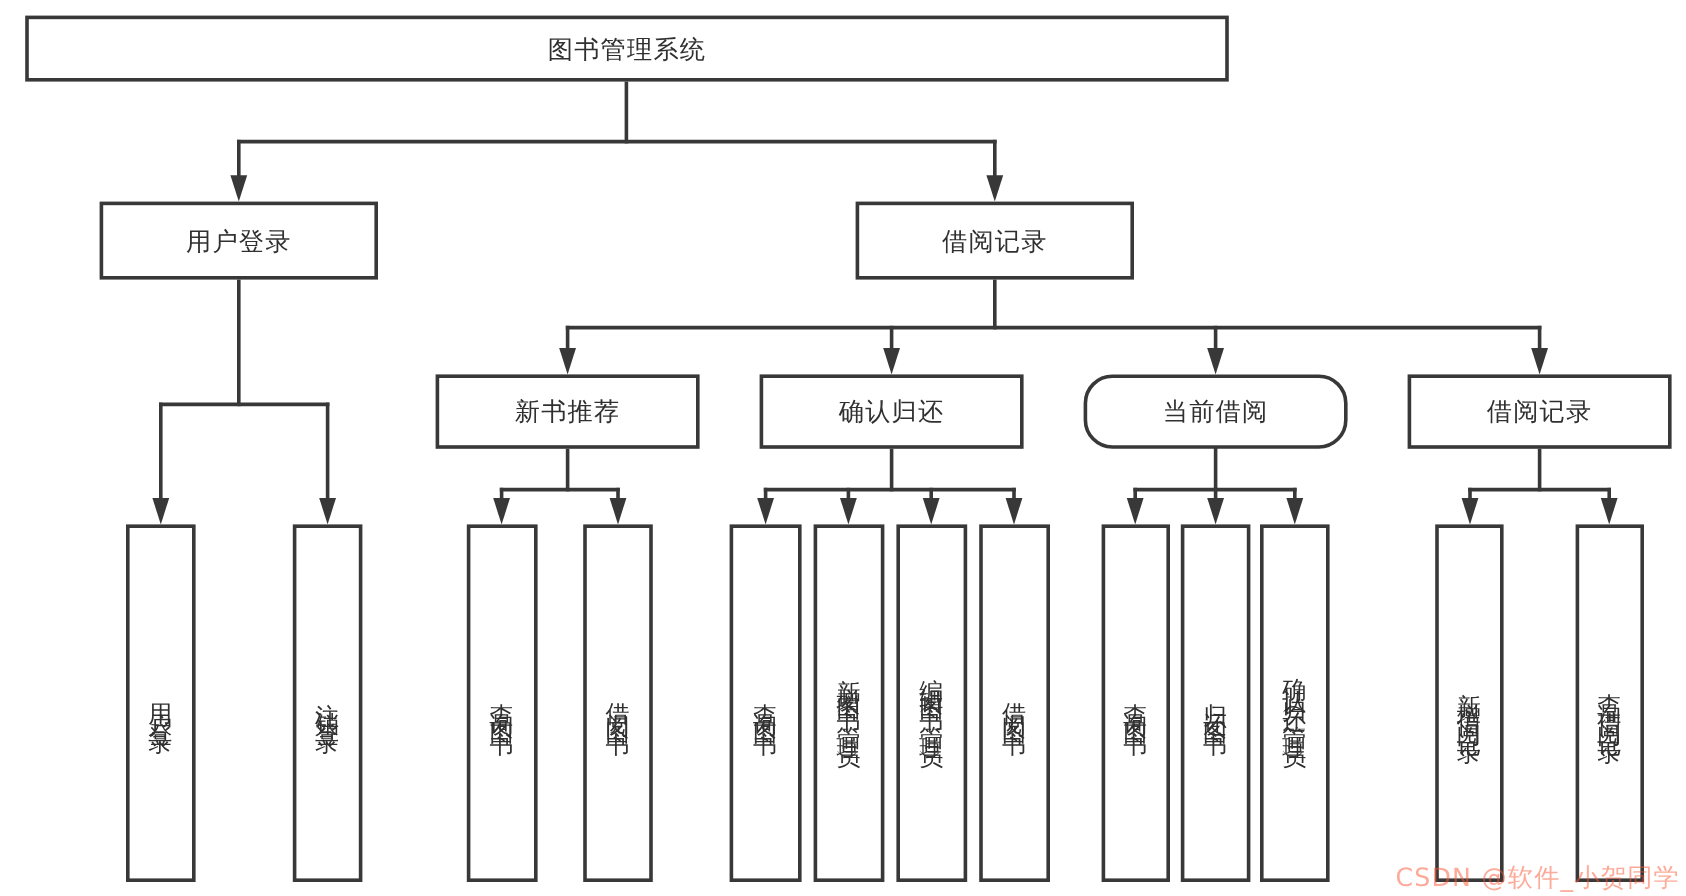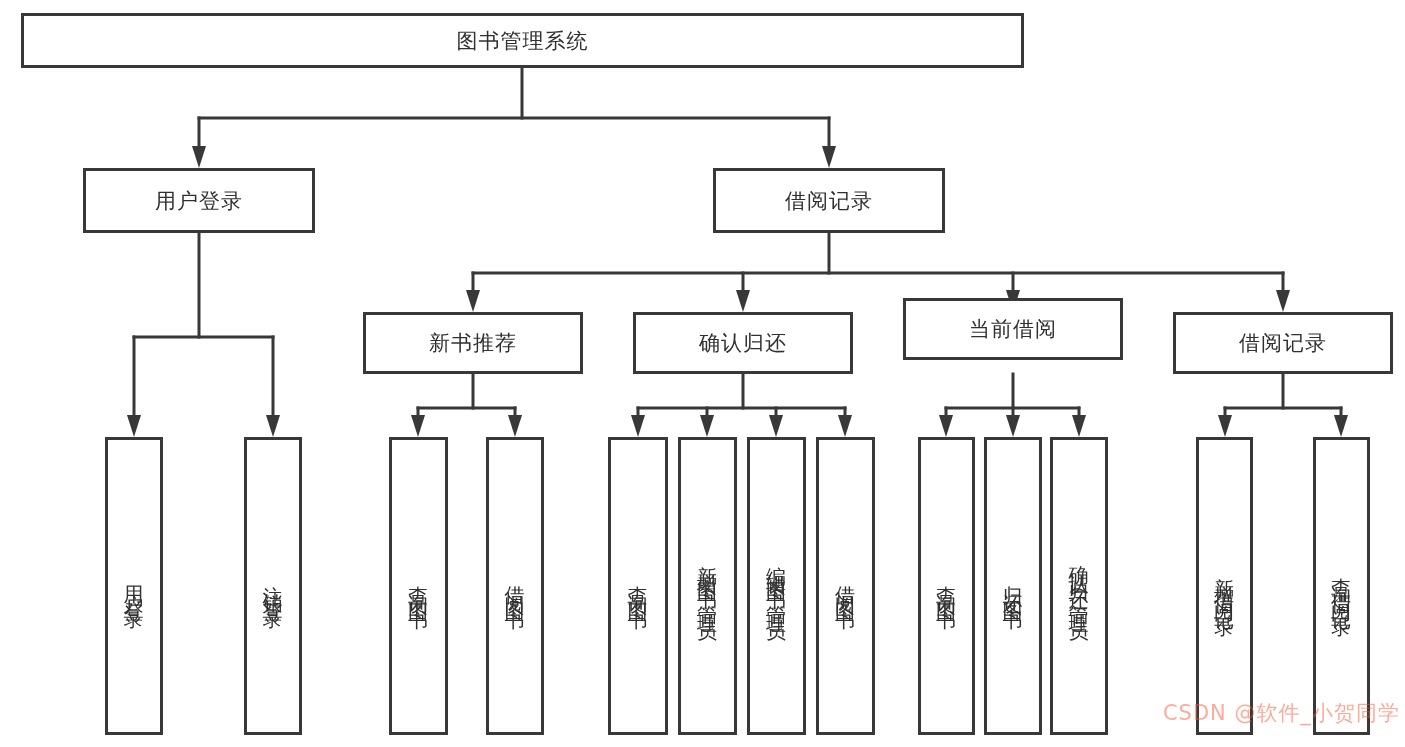--- a/index.html
+++ b/index.html
@@ -35,21 +35,21 @@
   .leaf {
     writing-mode: vertical-rl;
     text-orientation: mixed;
     font-size: 20px;
     letter-spacing: 8px;
     line-height: 1;
   }
   .watermark {
     position: absolute;
     right: 5px;
-    bottom: 20px;
+    bottom: 2px;
     z-index: 5;
     font-size: 21px;
     letter-spacing: 1px;
     color: rgba(252, 85, 49, 0.5);
     white-space: nowrap;
   }
 </style>
 </head>
 <body>
 
@@ -131,21 +131,21 @@
     </g>
   </svg>
 
   <div class="node h-node" style="left:21px; top:13px; width:1003px; height:55px;">图书管理系统</div>
 
   <div class="node h-node" style="left:83px; top:168px; width:232px; height:65px;">用户登录</div>
   <div class="node h-node" style="left:713px; top:168px; width:232px; height:65px;">借阅记录</div>
 
   <div class="node h-node" style="left:363px; top:312px; width:220px; height:62px;">新书推荐</div>
   <div class="node h-node" style="left:633px; top:312px; width:220px; height:62px;">确认归还</div>
-  <div class="node h-node" style="left:903px; top:298px; width:220px; height:62px;">当前借阅</div>
+  <div class="node h-node" style="left:903px; top:312px; width:220px; height:62px;border-radius:24px;">当前借阅</div>
   <div class="node h-node" style="left:1173px; top:312px; width:220px; height:62px;">借阅记录</div>
 
   <div class="node leaf" style="left:105px;  top:437px; width:58px; height:298px;">用户登录</div>
   <div class="node leaf" style="left:244px;  top:437px; width:58px; height:298px;">注销登录</div>
 
   <div class="node leaf" style="left:389px;  top:437px; width:59px; height:298px;">查询图书</div>
   <div class="node leaf" style="left:486px;  top:437px; width:58px; height:298px;">借阅图书</div>
 
   <div class="node leaf" style="left:608px;  top:437px; width:60px; height:298px;">查询图书</div>
   <div class="node leaf" style="left:678px;  top:437px; width:59px; height:298px;">新增图书（管理员）</div>

